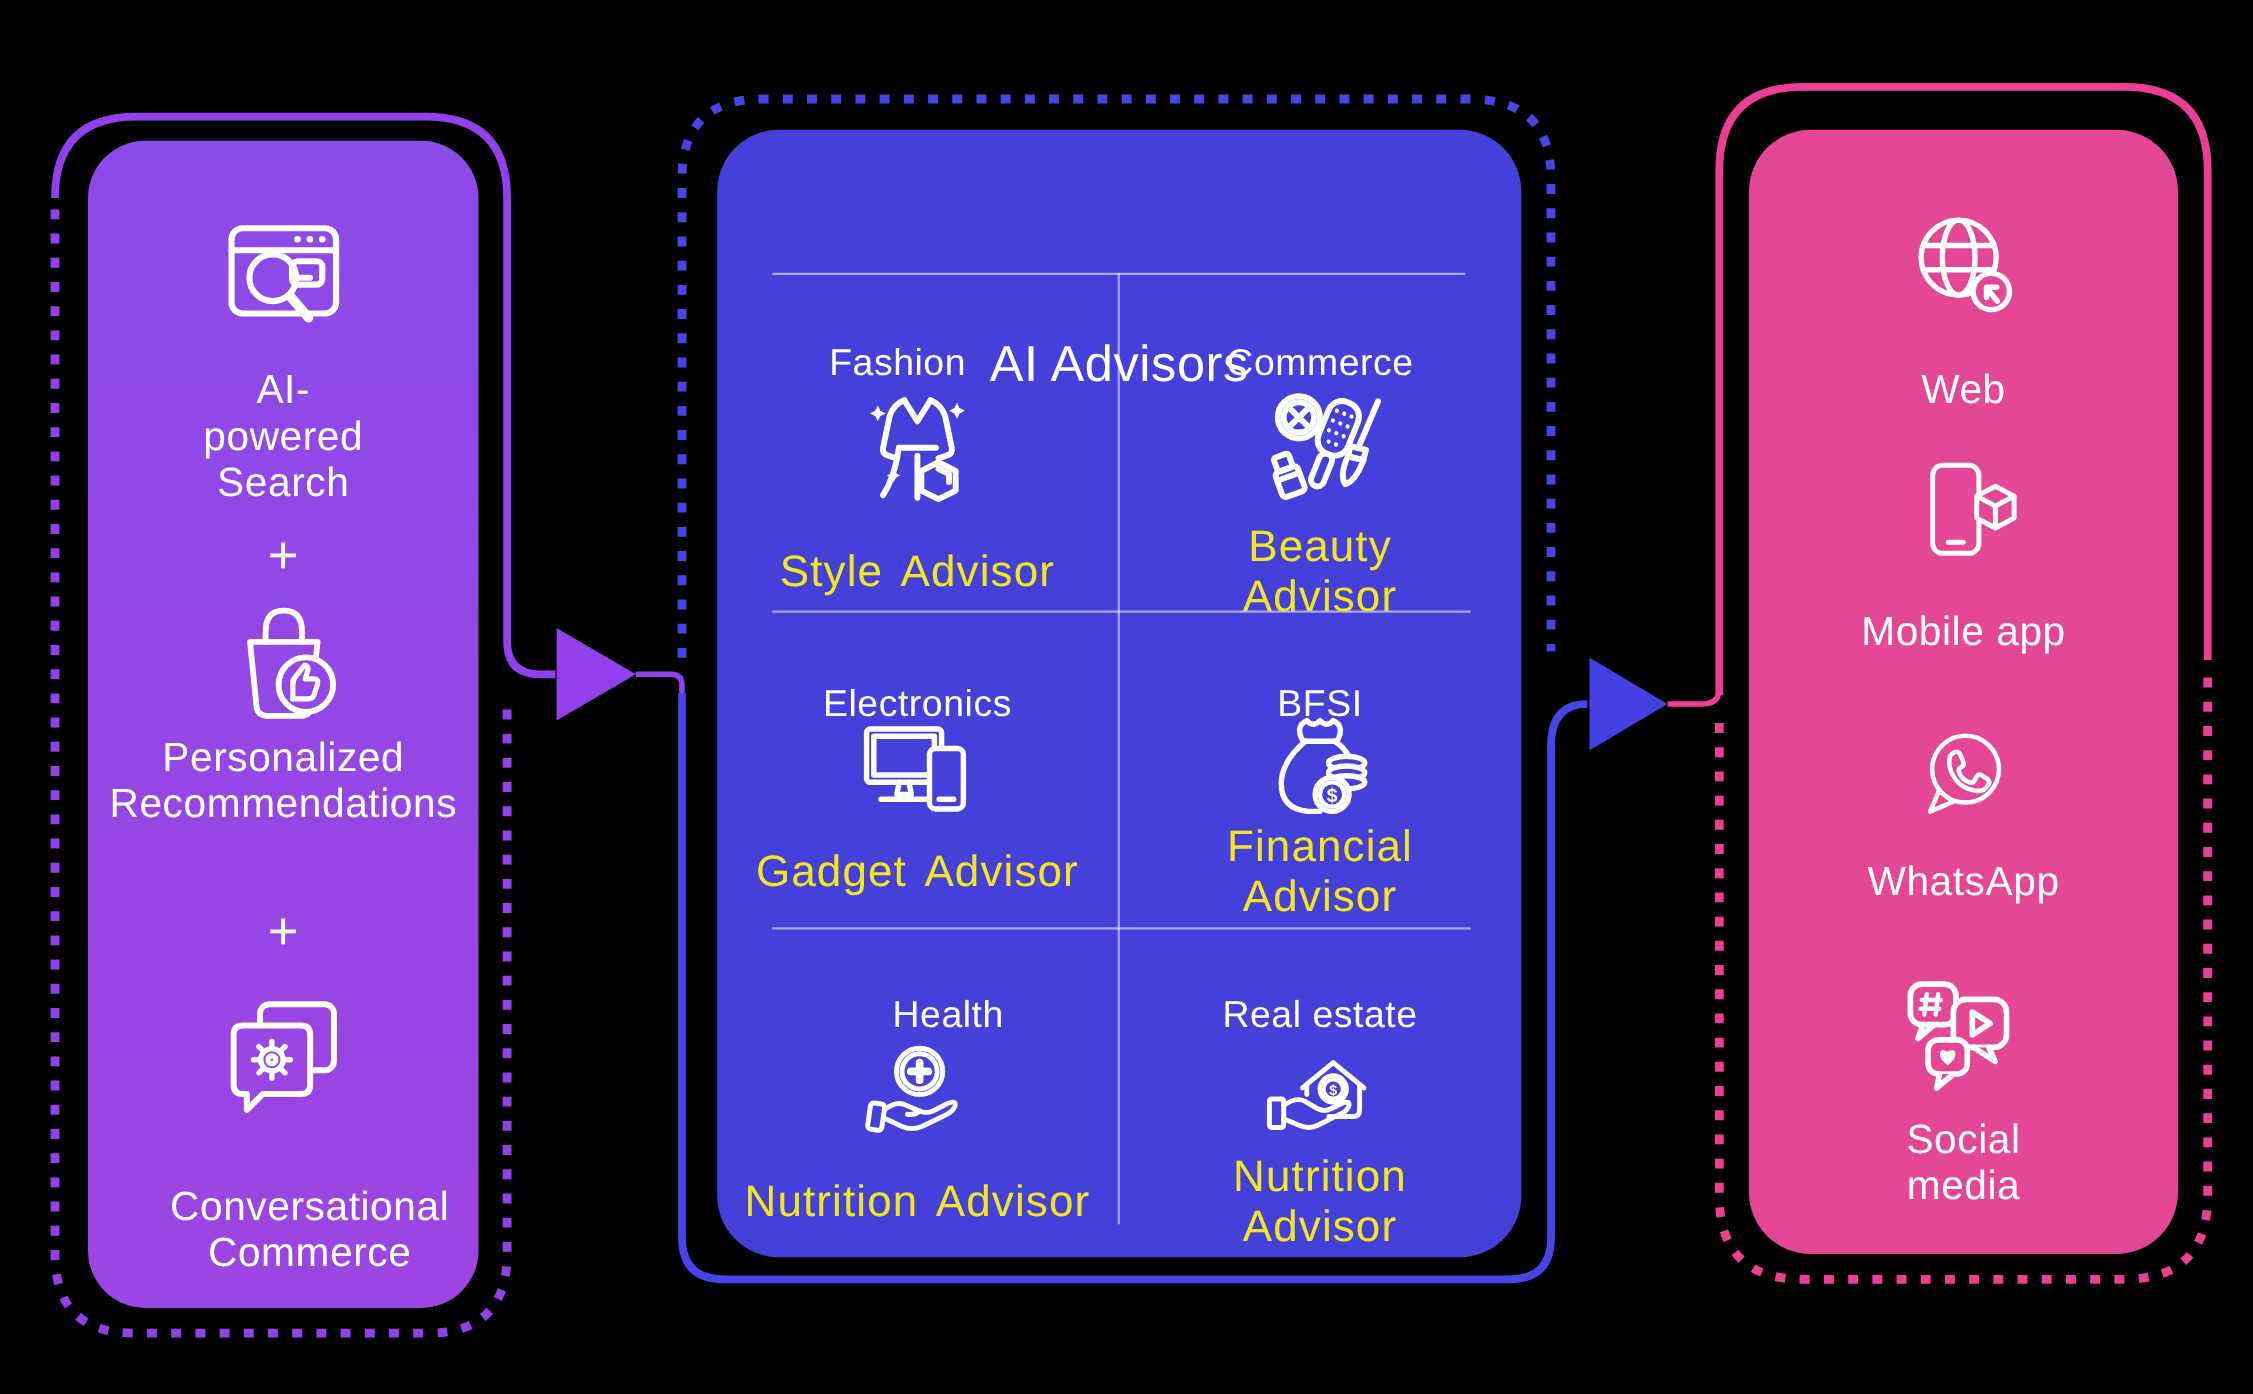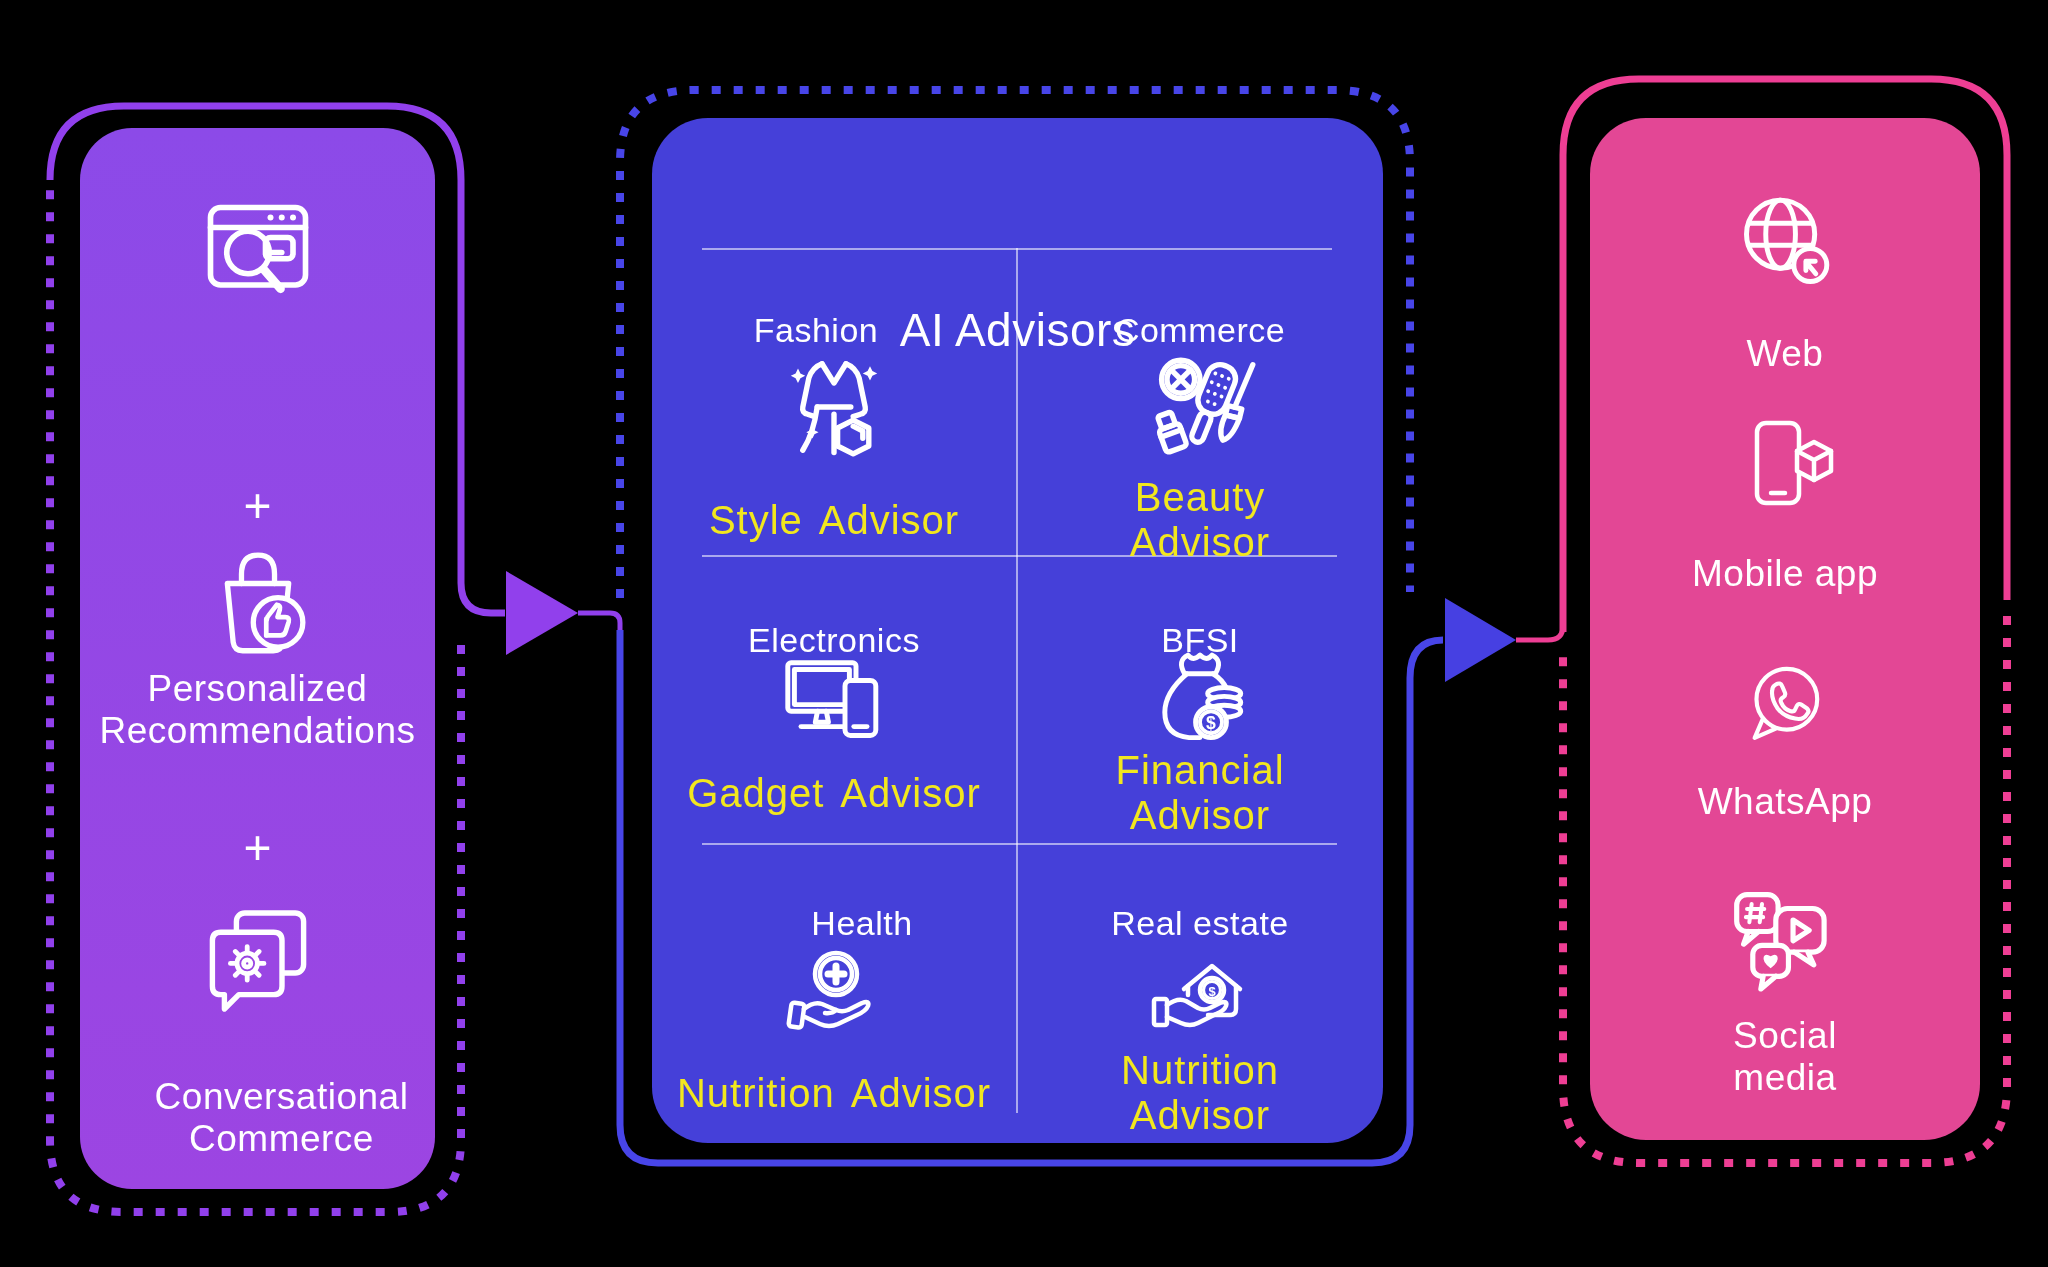--- a/index.html
+++ b/index.html
@@ -58,20 +58,22 @@
  <circle cx="42" cy="52" r="17"></circle>
             <line x1="55" y1="66" x2="68" y2="81" stroke-width="7"></line>
           </g>
  <g fill="#fff">
             <circle cx="60" cy="24" r="2.4"></circle>
             <circle cx="69" cy="24" r="2.4"></circle>
             <circle cx="78" cy="24" r="2.4"></circle>
           </g>
         </svg>
       </div>
+      <div class="abs-item lbl" style="top: 269px;">AI-powered
+Search</div>
       <div class="abs-item plus" style="top: 377px;">+</div>
       <div class="abs-item icon-box" style="top: 472px; width: 118px; height: 118px;">
         <svg viewBox="0 0 100 100">
           <g fill="none" stroke="#fff" stroke-width="4.5" stroke-linecap="round" stroke-linejoin="round">
  <path d="M24,36 L76,36 L71,86 Q70,93 63,93 L37,93 Q30,93 29,86 Z"></path>
  <path d="M36,36 L36,28 Q36,12 50,12 Q64,12 64,28 L64,36"></path>
  <circle cx="67" cy="69" r="21" fill="var(--mask-left-a)"></circle>
  <path d="M57,66 V80" stroke-width="4"></path>
  <path d="M57,80 H69 Q72.5,80 73.5,76.5 L76,68.5 Q77,64.5 73,64.5 H66.5 L68.5,58 Q69.5,54.5 66,54 L59,63 Q57.5,64.5 57.5,66.5" stroke-width="4"></path>
           </g>

